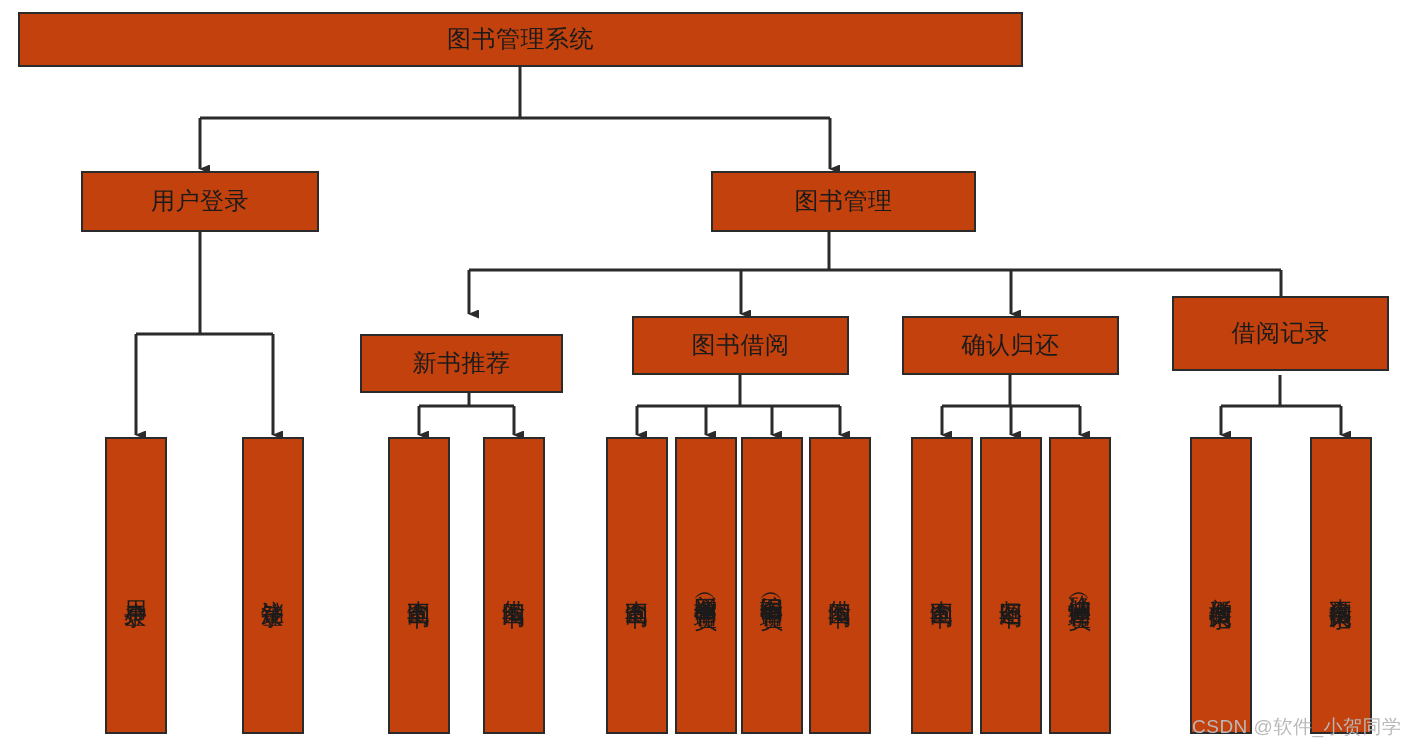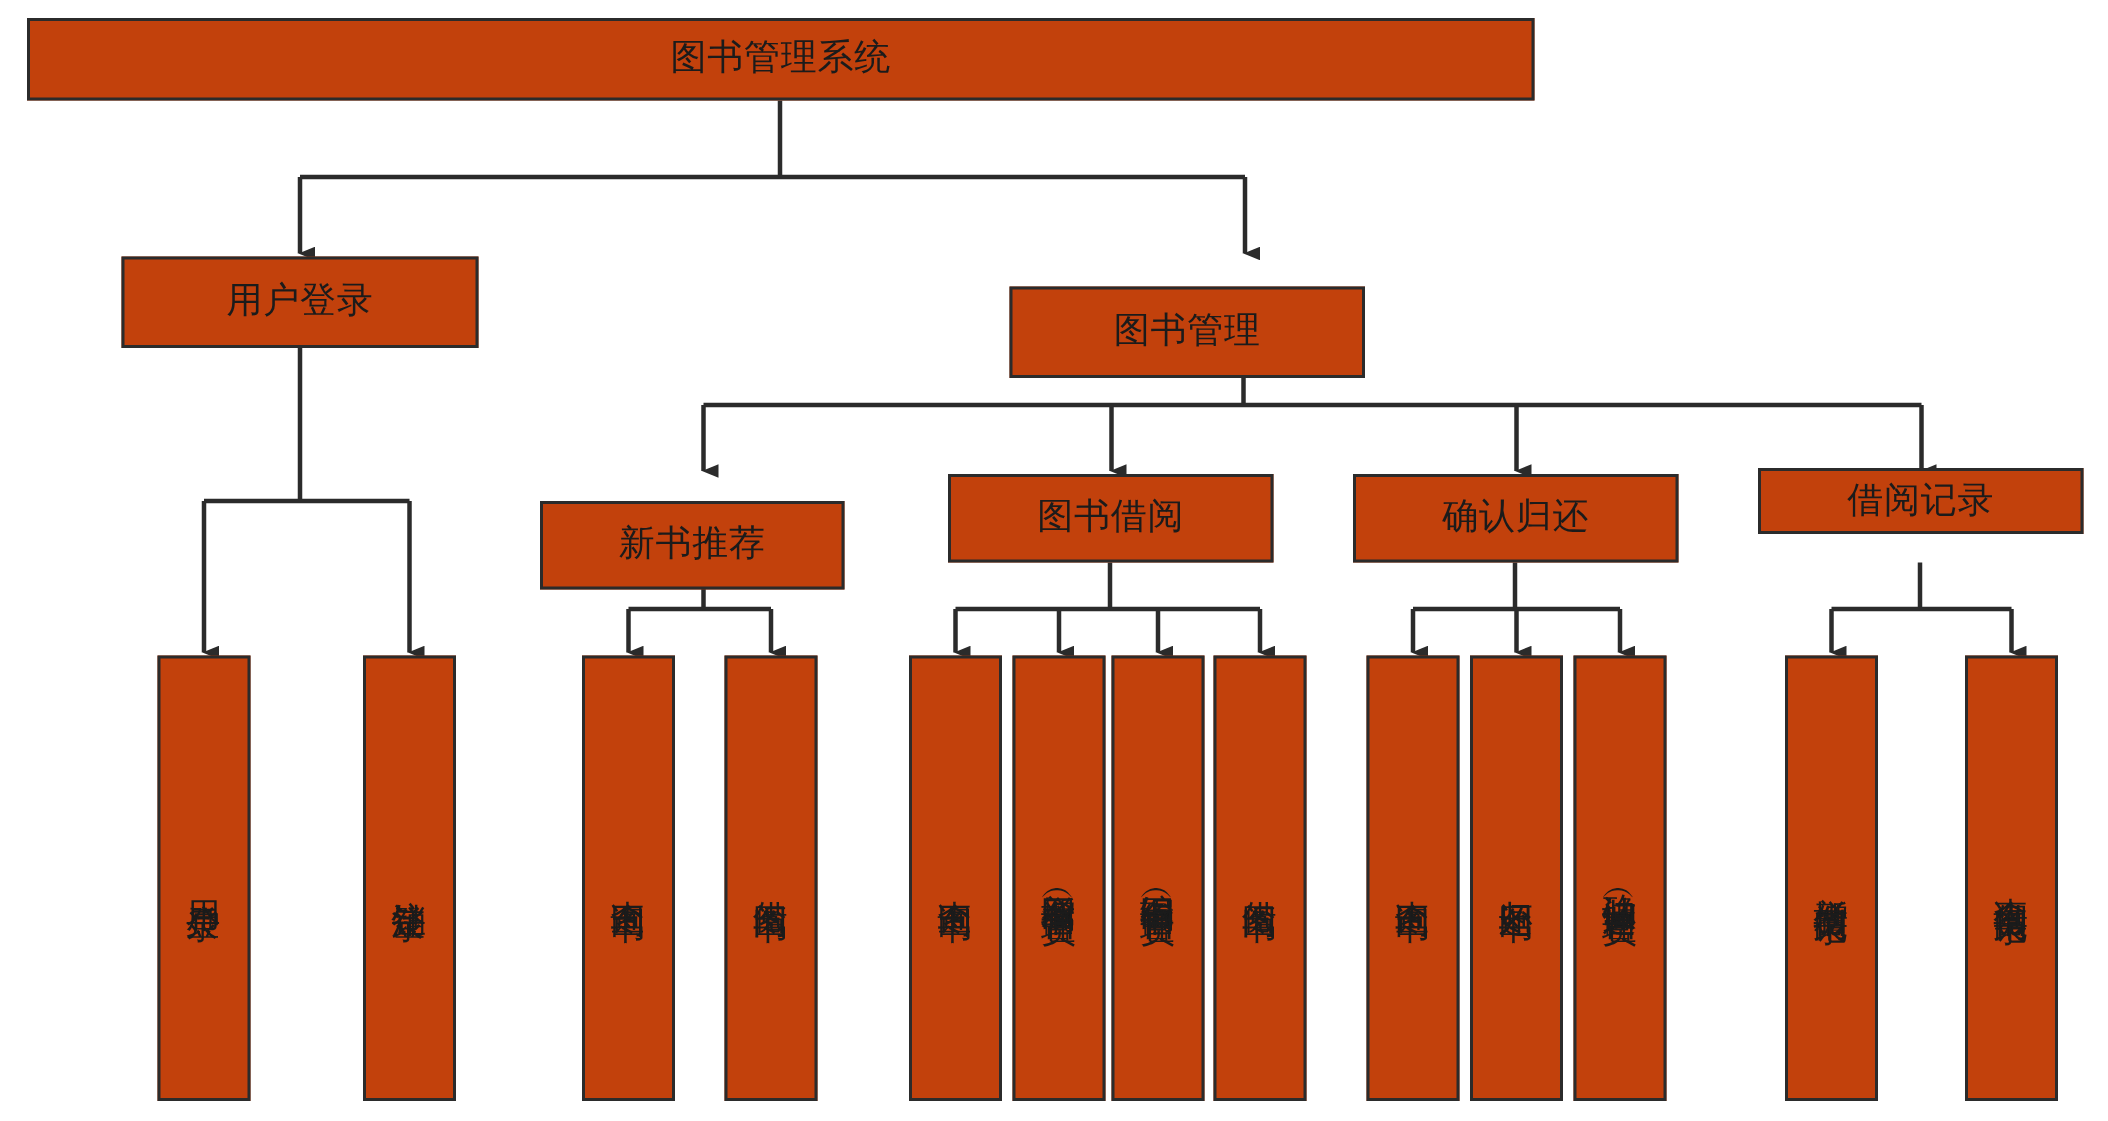--- a/index.html
+++ b/index.html
@@ -111,33 +111,33 @@
         <line x1="1341" y1="406" x2="1341" y2="435" stroke="#2b2b2b" stroke-width="3" marker-end="url(#arrowhead)"></line>
       </g>
   </svg>
   <div id="node-layer">
       <div class="node-box" style="left: 18px; top: 12px; width: 1005px; height: 55px;">
         <div class="node-label-h">图书管理系统</div>
       </div>
       <div class="node-box" style="left: 81px; top: 171px; width: 238px; height: 61px;">
         <div class="node-label-h">用户登录</div>
       </div>
-      <div class="node-box" style="left: 673px; top: 171px; width: 237px; height: 61px; margin-top: 20px;">
+      <div class="node-box" style="left: 711px; top: 171px; width: 265px; height: 61px;">
         <div class="node-label-h">图书管理</div>
       </div>
       <div class="node-box" style="left: 360px; top: 316px; width: 203px; height: 59px; margin-top: 18px;">
         <div class="node-label-h">新书推荐</div>
       </div>
       <div class="node-box" style="left: 632px; top: 316px; width: 217px; height: 59px; align-items: center;">
         <div class="node-label-h">图书借阅</div>
       </div>
       <div class="node-box" style="left: 902px; top: 316px; width: 217px; height: 59px;">
         <div class="node-label-h">确认归还</div>
       </div>
-      <div class="node-box" style="left: 1172px; top: 312px; width: 217px; height: 44px;">
+      <div class="node-box" style="left: 1172px; top: 296px; width: 217px; height: 75px;">
         <div class="node-label-h">借阅记录</div>
       </div>
       <div class="node-box" style="left: 105px; top: 437px; width: 62px; height: 297px;">
         <div class="node-label-v">用户登录</div>
       </div>
       <div class="node-box" style="left: 242px; top: 437px; width: 62px; height: 297px;">
         <div class="node-label-v">注销登录</div>
       </div>
       <div class="node-box" style="left: 388px; top: 437px; width: 62px; height: 297px;">
         <div class="node-label-v">查询图书</div>
@@ -166,13 +166,14 @@
       <div class="node-box" style="left: 1049px; top: 437px; width: 62px; height: 297px;">
         <div class="node-label-v">确认归还（管理员）</div>
       </div>
       <div class="node-box" style="left: 1190px; top: 437px; width: 62px; height: 297px;">
         <div class="node-label-v">新增借阅记录</div>
       </div>
       <div class="node-box" style="left: 1310px; top: 437px; width: 62px; height: 297px;">
         <div class="node-label-v">查询借阅记录</div>
       </div>
     </div>
+  <div class="watermark" style="left: 1192px; top: 714px; color: rgb(185, 185, 185);">CSDN @软件_小贺同学</div>
 </div>
 
 </body></html>

